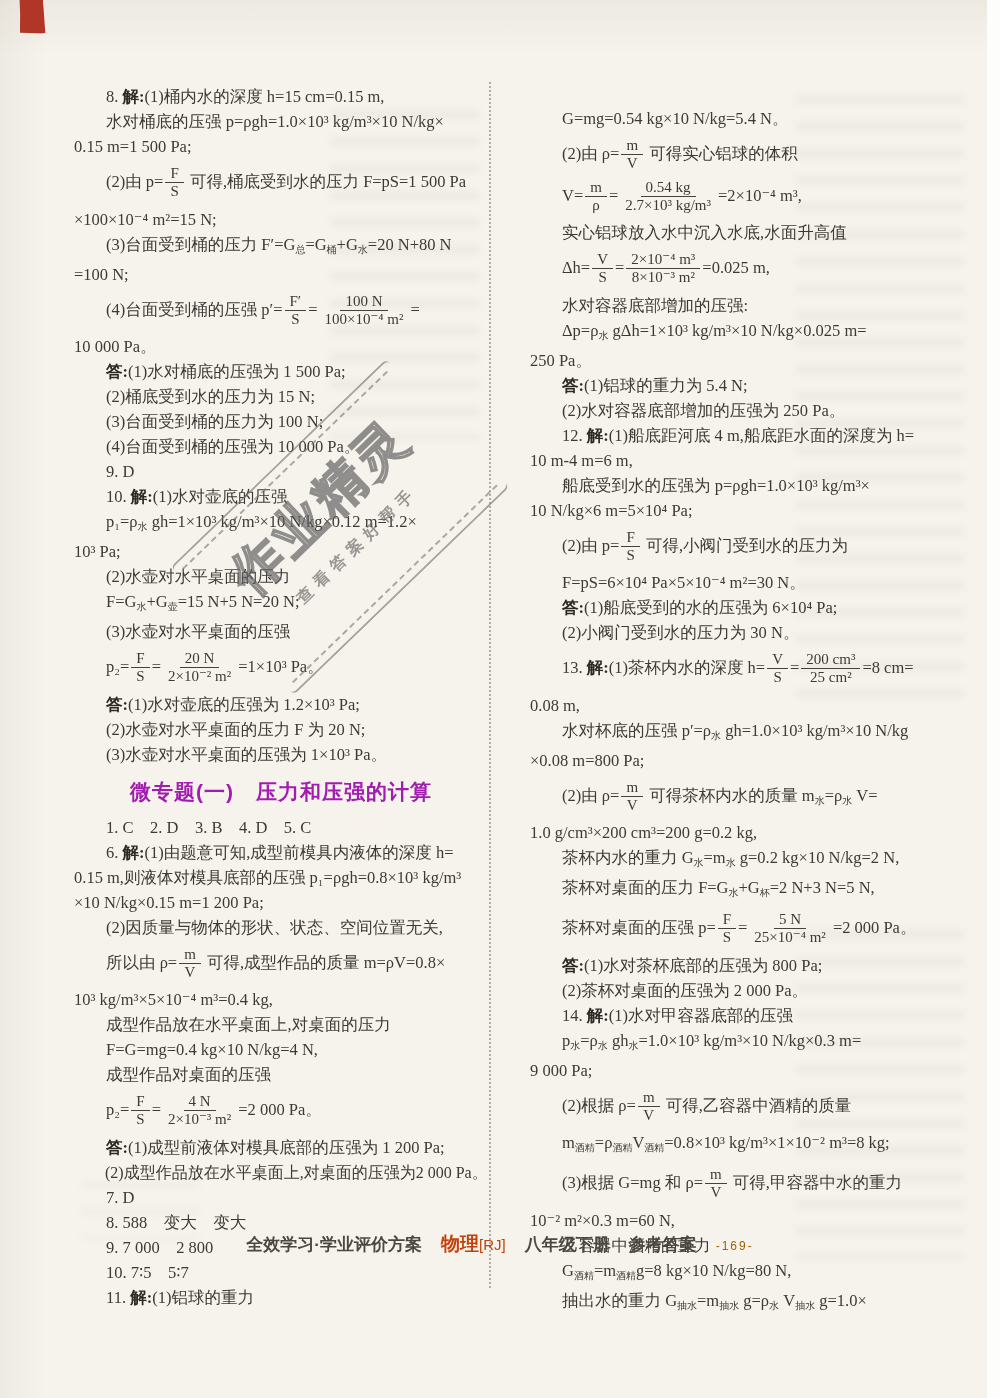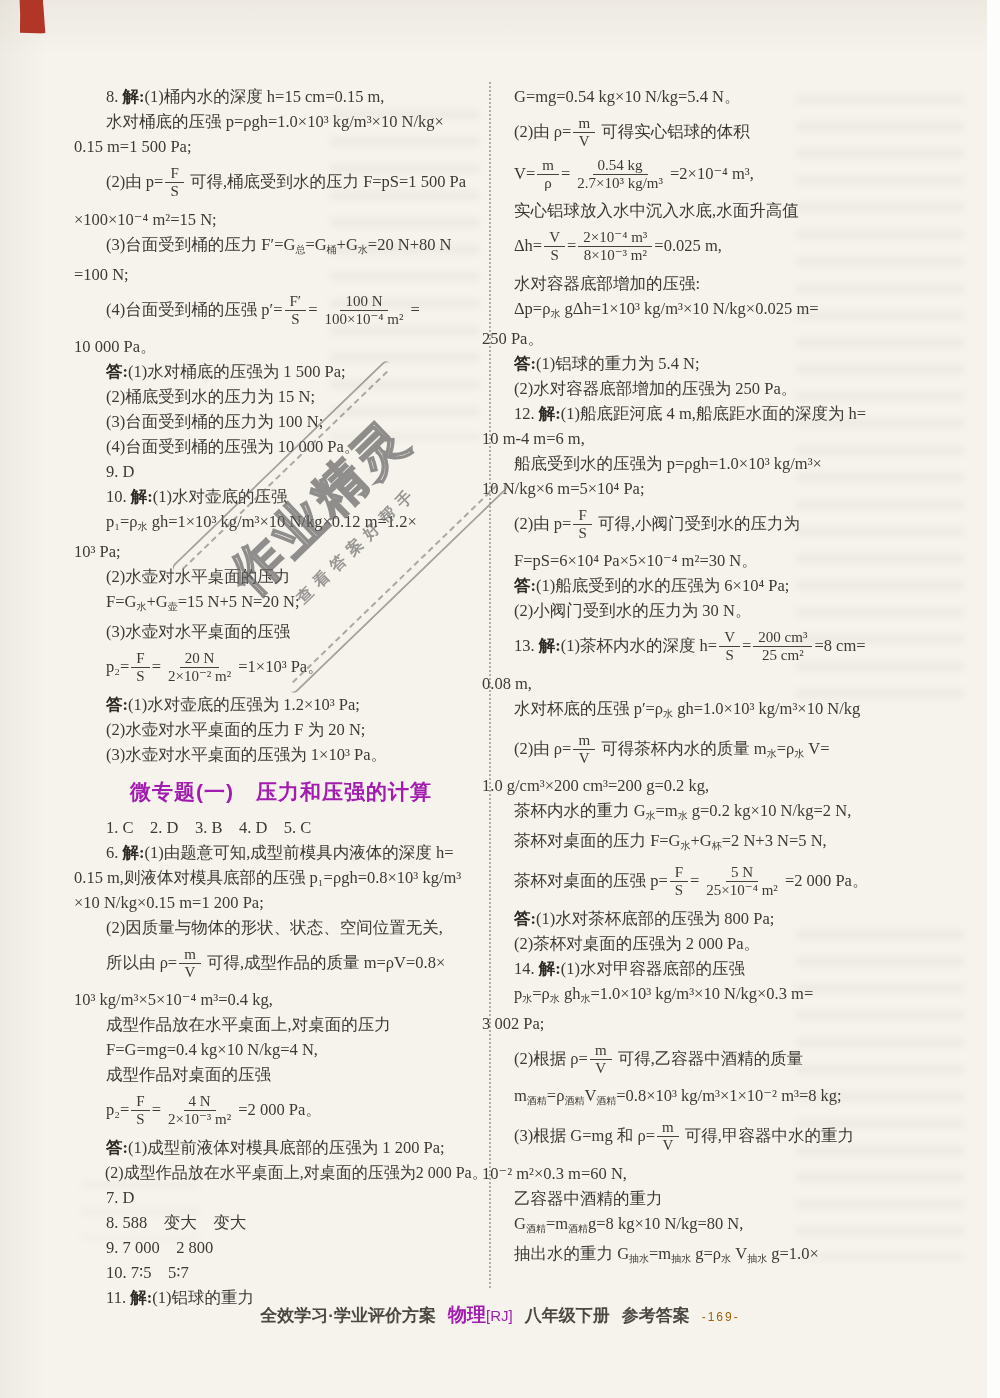--- a/index.html
+++ b/index.html
@@ -8,21 +8,21 @@
         background:#f6f3ec;color:#3d3a36;}
   .page::before{content:"";position:absolute;left:0;top:0;right:0;height:55px;
         background:linear-gradient(180deg,rgba(120,110,95,.07),rgba(120,110,95,0));pointer-events:none;}
   .page::after{content:"";position:absolute;left:0;top:0;bottom:0;width:46px;
         background:linear-gradient(90deg,rgba(110,100,85,.06),rgba(110,100,85,0));pointer-events:none;}
   .scan-edge{position:absolute;right:0;top:0;width:13px;height:100%;background:#fdfdfb;}
   .red-corner{position:absolute;left:18px;top:-3px;width:27px;height:38px;background:#b23527;
         transform:rotate(-7deg);clip-path:polygon(14% 0,100% 5%,93% 100%,0 90%,9% 42%);}
   .col{position:absolute;top:84px;}
   .col-left{left:74px;width:414px;}
-  .col-right{left:482px;width:468px;}
+  .col-right{left:530px;width:468px;margin-top:22px;}
   .divider{position:absolute;left:489px;top:82px;height:1206px;border-left:2px dotted #a9a296;opacity:.85;}
   .line{font-size:16.5px;line-height:25px;white-space:nowrap;}
   .line.ind{padding-left:32px;}
   .line.tall{margin:6px 0;}
   .line b{font-weight:bold;color:#2d2a26;}
   .line sub{font-size:10px;vertical-align:-3px;}
   .frac{display:inline-flex;flex-direction:column;align-items:center;vertical-align:middle;
         margin:0 2px;font-size:15px;line-height:1.15;}
   .frac .num{border-bottom:1.4px solid #45423e;padding:0 5px;}
   .frac .den{padding:0 5px;}
@@ -43,24 +43,24 @@
         letter-spacing:7px;color:rgba(100,100,100,.8);font-weight:bold;
         font-family:"Liberation Sans","DejaVu Sans",sans-serif;}
   
   .ghost{position:absolute;filter:blur(3px);opacity:.55;pointer-events:none;
         background:repeating-linear-gradient(180deg,rgba(105,98,86,.10) 0 9px,rgba(0,0,0,0) 9px 27px);}
   .g1{left:330px;top:110px;width:150px;height:330px;}
   .g2{left:795px;top:95px;width:170px;height:620px;}
   .g3{left:795px;top:930px;width:170px;height:330px;}
   .g4{left:80px;top:1180px;width:120px;height:60px;opacity:.3;}
   
-  .footer{position:absolute;left:0;right:0;top:1302px;display:flex;justify-content:center;
-        align-items:baseline;gap:12px;font-family:"Liberation Sans","DejaVu Sans",sans-serif;
+  .footer{position:absolute;left:0;right:0;top:1231px;display:flex;justify-content:center;
+        align-items:baseline;gap:19px;font-family:"Liberation Sans","DejaVu Sans",sans-serif;
         color:#4b4843;font-weight:bold;font-size:17px;}
-  .f-subject{font-size:19px;color:#a21caf;}
+  .f-subject{font-size:19px;color:#c2410c;}
   .f-edition{font-weight:normal;font-size:15px;}
   .f-page{font-weight:normal;font-size:12px;letter-spacing:2px;color:#a16207;}
 </style>
 </head>
 <body>
 
 <div class="page">
 
   <div class="red-corner"></div>
 
@@ -180,39 +180,40 @@
       <div class="line ind">(2)小阀门受到水的压力为 30 N。</div>
       <div class="line ind tall"><span>13. </span><b>解:</b>(1)茶杯内水的深度 h=<span class="frac">
           <span class="num">V</span>
           <span class="den">S</span>
         </span>=<span class="frac">
           <span class="num">200 cm³</span>
           <span class="den">25 cm²</span>
         </span>=8 cm=</div>
       <div class="line">0.08 m,</div>
       <div class="line ind">水对杯底的压强 p′=ρ<sub>水</sub> gh=1.0×10³ kg/m³×10 N/kg</div>
+      <div class="line">×0.08 m=800 Pa;</div>
       <div class="line ind tall">(2)由 ρ=<span class="frac">
           <span class="num">m</span>
           <span class="den">V</span>
         </span> 可得茶杯内水的质量 m<sub>水</sub>=ρ<sub>水</sub> V=</div>
       <div class="line">1.0 g/cm³×200 cm³=200 g=0.2 kg,</div>
       <div class="line ind">茶杯内水的重力 G<sub>水</sub>=m<sub>水</sub> g=0.2 kg×10 N/kg=2 N,</div>
       <div class="line ind">茶杯对桌面的压力 F=G<sub>水</sub>+G<sub>杯</sub>=2 N+3 N=5 N,</div>
       <div class="line ind tall">茶杯对桌面的压强 p=<span class="frac">
           <span class="num">F</span>
           <span class="den">S</span>
         </span>=<span class="frac">
           <span class="num">5 N</span>
           <span class="den">25×10⁻⁴ m²</span>
         </span>=2 000 Pa。</div>
       <div class="line ind"><b>答:</b>(1)水对茶杯底部的压强为 800 Pa;</div>
       <div class="line ind">(2)茶杯对桌面的压强为 2 000 Pa。</div>
       <div class="line ind"><span>14. </span><b>解:</b>(1)水对甲容器底部的压强</div>
       <div class="line ind">p<sub>水</sub>=ρ<sub>水</sub> gh<sub>水</sub>=1.0×10³ kg/m³×10 N/kg×0.3 m=</div>
-      <div class="line">3 002 Pa;</div>
+      <div class="line">9 000 Pa;</div>
       <div class="line ind tall">(2)根据 ρ=<span class="frac">
           <span class="num">m</span>
           <span class="den">V</span>
         </span> 可得,乙容器中酒精的质量</div>
       <div class="line ind">m<sub>酒精</sub>=ρ<sub>酒精</sub>V<sub>酒精</sub>=0.8×10³ kg/m³×1×10⁻² m³=8 kg;</div>
       <div class="line ind tall">(3)根据 G=mg 和 ρ=<span class="frac">
           <span class="num">m</span>
           <span class="den">V</span>
         </span> 可得,甲容器中水的重力</div>
       <div class="line">10⁻² m²×0.3 m=60 N,</div>

